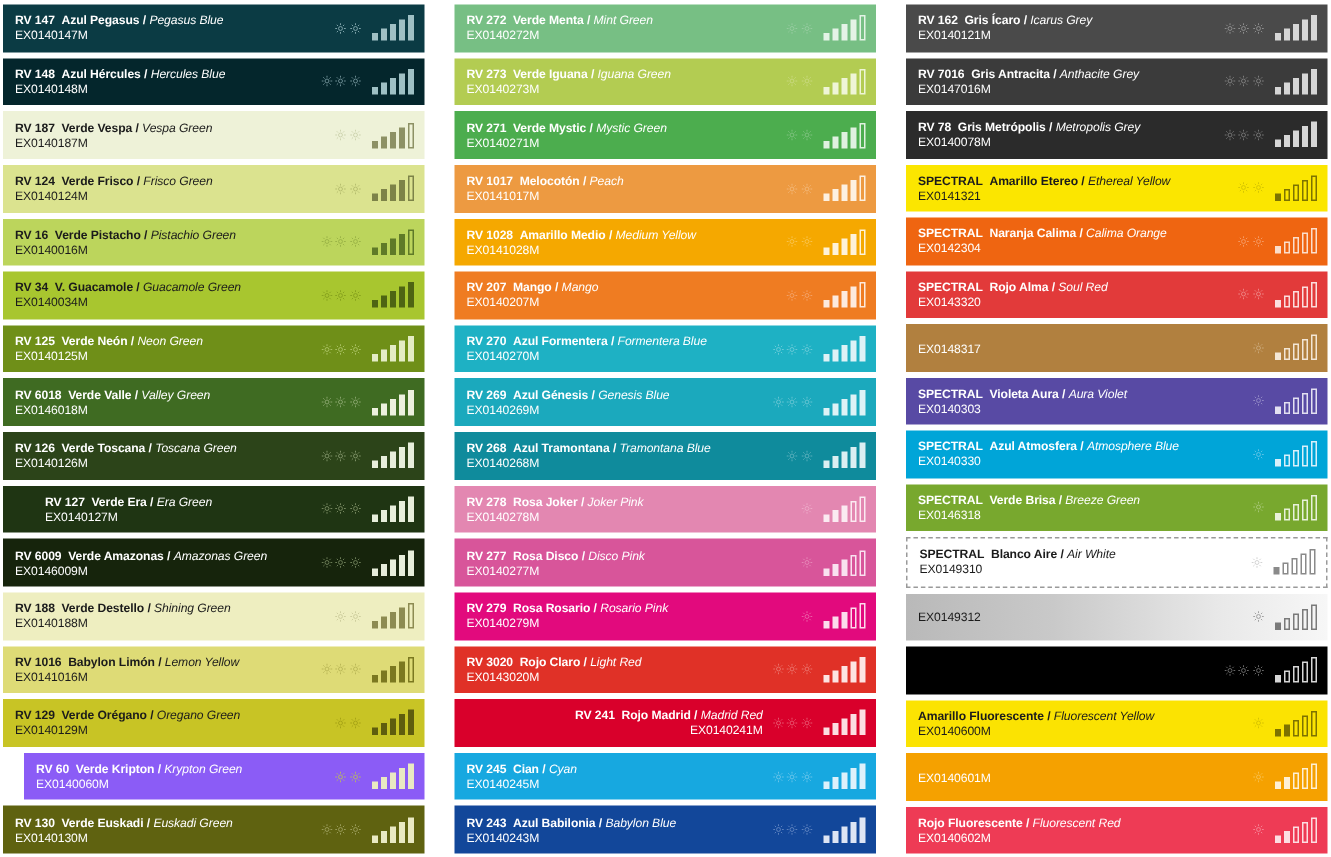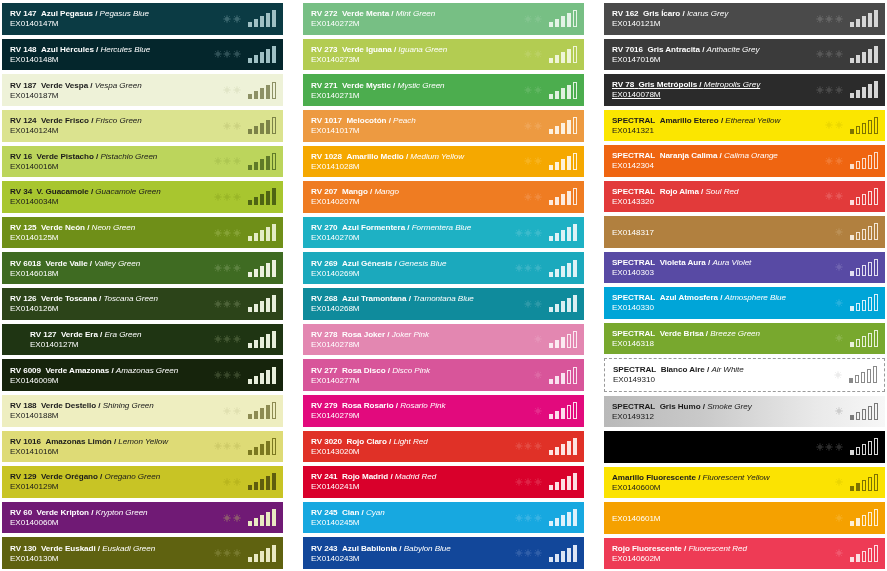--- a/index.html
+++ b/index.html
@@ -656,21 +656,21 @@
               <span class="bar b1" style="background: rgb(141, 139, 82);"></span>
               <span class="bar b2" style="background: rgb(141, 139, 82);"></span>
               <span class="bar b3" style="background: rgb(141, 139, 82);"></span>
               <span class="bar b4" style="background: rgb(141, 139, 82);"></span>
               <span class="bar b5" style="background: transparent; border: 1px solid rgb(141, 139, 82);"></span>
             </div>
           </div>
         </div>
         <div class="swatch" style="background: rgb(222, 219, 118); color: rgb(27, 27, 27);">
           <div class="labels">
-            <div class="line1"><span class="code-pre">RV 1016</span>&nbsp;&nbsp;<span>Amazonas Limón</span><span class="sep"> / </span><span class="en">Lemon Yellow</span></div>
+            <div class="line1"><span class="code-pre">RV 1016</span>&nbsp;&nbsp;<span>Babylon Limón</span><span class="sep"> / </span><span class="en">Lemon Yellow</span></div>
             <div class="line2">EX0141016M</div>
           </div>
           <div class="meters">
             <div class="suns">
               <svg width="8" height="8" viewBox="0 0 16 16" class="sun">
                 <circle cx="8" cy="8" r="2.6" fill="none" stroke="#bab756" stroke-width="1.3"></circle>
                 <line x1="12.60" y1="8.00" x2="15.00" y2="8.00" stroke="#bab756" stroke-width="1.3"></line>
                 <line x1="11.25" y1="11.25" x2="12.95" y2="12.95" stroke="#bab756" stroke-width="1.3"></line>
                 <line x1="8.00" y1="12.60" x2="8.00" y2="15.00" stroke="#bab756" stroke-width="1.3"></line>
                 <line x1="4.75" y1="11.25" x2="3.05" y2="12.95" stroke="#bab756" stroke-width="1.3"></line>
@@ -743,21 +743,21 @@
             </div>
             <div class="bars">
               <span class="bar b1" style="background: rgb(95, 93, 14);"></span>
               <span class="bar b2" style="background: rgb(95, 93, 14);"></span>
               <span class="bar b3" style="background: rgb(95, 93, 14);"></span>
               <span class="bar b4" style="background: rgb(95, 93, 14);"></span>
               <span class="bar b5" style="background: rgb(95, 93, 14);"></span>
             </div>
           </div>
         </div>
-        <div class="swatch" style="background: #701a75; color: rgb(255, 255, 255);">
+        <div class="swatch" style="background: #8b5cf6; color: rgb(255, 255, 255); margin-left: 14px;">
           <div class="labels">
             <div class="line1"><span class="code-pre">RV 60</span>&nbsp;&nbsp;<span>Verde Kripton</span><span class="sep"> / </span><span class="en">Krypton Green</span></div>
             <div class="line2">EX0140060M</div>
           </div>
           <div class="meters">
             <div class="suns">
               <svg width="8" height="8" viewBox="0 0 16 16" class="sun">
                 <circle cx="8" cy="8" r="2.6" fill="none" stroke="#b7b763" stroke-width="1.3"></circle>
                 <line x1="12.60" y1="8.00" x2="15.00" y2="8.00" stroke="#b7b763" stroke-width="1.3"></line>
                 <line x1="11.25" y1="11.25" x2="12.95" y2="12.95" stroke="#b7b763" stroke-width="1.3"></line>
@@ -1341,21 +1341,21 @@
             </div>
             <div class="bars">
               <span class="bar b1" style="background: rgb(253, 228, 226);"></span>
               <span class="bar b2" style="background: rgb(253, 228, 226);"></span>
               <span class="bar b3" style="background: rgb(253, 228, 226);"></span>
               <span class="bar b4" style="background: rgb(253, 228, 226);"></span>
               <span class="bar b5" style="background: rgb(253, 228, 226);"></span>
             </div>
           </div>
         </div>
-        <div class="swatch" style="background: rgb(217, 0, 43); color: rgb(255, 255, 255);">
+        <div class="swatch" style="background: rgb(217, 0, 43); color: rgb(255, 255, 255); text-align: right;">
           <div class="labels">
             <div class="line1"><span class="code-pre">RV 241</span>&nbsp;&nbsp;<span>Rojo Madrid</span><span class="sep"> / </span><span class="en">Madrid Red</span></div>
             <div class="line2">EX0140241M</div>
           </div>
           <div class="meters">
             <div class="suns">
               <svg width="8" height="8" viewBox="0 0 16 16" class="sun">
                 <circle cx="8" cy="8" r="2.6" fill="none" stroke="#e85670" stroke-width="1.3"></circle>
                 <line x1="12.60" y1="8.00" x2="15.00" y2="8.00" stroke="#e85670" stroke-width="1.3"></line>
                 <line x1="11.25" y1="11.25" x2="12.95" y2="12.95" stroke="#e85670" stroke-width="1.3"></line>
@@ -1593,21 +1593,21 @@
             </div>
             <div class="bars">
               <span class="bar b1" style="background: rgb(214, 214, 214);"></span>
               <span class="bar b2" style="background: rgb(214, 214, 214);"></span>
               <span class="bar b3" style="background: rgb(214, 214, 214);"></span>
               <span class="bar b4" style="background: rgb(214, 214, 214);"></span>
               <span class="bar b5" style="background: rgb(214, 214, 214);"></span>
             </div>
           </div>
         </div>
-        <div class="swatch" style="background: rgb(43, 43, 43); color: rgb(255, 255, 255); text-decoration: underline;">
+        <div class="swatch" style="background: rgb(43, 43, 43); color: rgb(255, 255, 255);">
           <div class="labels">
             <div class="line1"><span class="code-pre">RV 78</span>&nbsp;&nbsp;<span>Gris Metrópolis</span><span class="sep"> / </span><span class="en">Metropolis Grey</span></div>
             <div class="line2">EX0140078M</div>
           </div>
           <div class="meters">
             <div class="suns">
               <svg width="8" height="8" viewBox="0 0 16 16" class="sun">
                 <circle cx="8" cy="8" r="2.6" fill="none" stroke="#757575" stroke-width="1.3"></circle>
                 <line x1="12.60" y1="8.00" x2="15.00" y2="8.00" stroke="#757575" stroke-width="1.3"></line>
                 <line x1="11.25" y1="11.25" x2="12.95" y2="12.95" stroke="#757575" stroke-width="1.3"></line>
@@ -1901,21 +1901,20 @@
               <span class="bar b1" style="background: rgb(138, 138, 138);"></span>
               <span class="bar b2" style="background: transparent; border: 1px solid rgb(138, 138, 138);"></span>
               <span class="bar b3" style="background: transparent; border: 1px solid rgb(138, 138, 138);"></span>
               <span class="bar b4" style="background: transparent; border: 1px solid rgb(138, 138, 138);"></span>
               <span class="bar b5" style="background: transparent; border: 1px solid rgb(138, 138, 138);"></span>
             </div>
           </div>
         </div>
         <div class="swatch" style="background: linear-gradient(90deg, rgb(185, 185, 185) 0%, rgb(201, 201, 201) 35%, rgb(233, 233, 233) 75%, rgb(247, 247, 247) 100%); color: rgb(27, 27, 27);">
           <div class="labels">
-            <div class="line1"><span class="code-pre">SPECTRAL</span>&nbsp;&nbsp;<span>Gris Humo</span><span class="sep"> / </span><span class="en">Smoke Grey</span></div>
             <div class="line2">EX0149312</div>
           </div>
           <div class="meters">
             <div class="suns">
               <svg width="8" height="8" viewBox="0 0 16 16" class="sun">
                 <circle cx="8" cy="8" r="2.6" fill="none" stroke="#9e9e9e" stroke-width="1.3"></circle>
                 <line x1="12.60" y1="8.00" x2="15.00" y2="8.00" stroke="#9e9e9e" stroke-width="1.3"></line>
                 <line x1="11.25" y1="11.25" x2="12.95" y2="12.95" stroke="#9e9e9e" stroke-width="1.3"></line>
                 <line x1="8.00" y1="12.60" x2="8.00" y2="15.00" stroke="#9e9e9e" stroke-width="1.3"></line>
                 <line x1="4.75" y1="11.25" x2="3.05" y2="12.95" stroke="#9e9e9e" stroke-width="1.3"></line>

